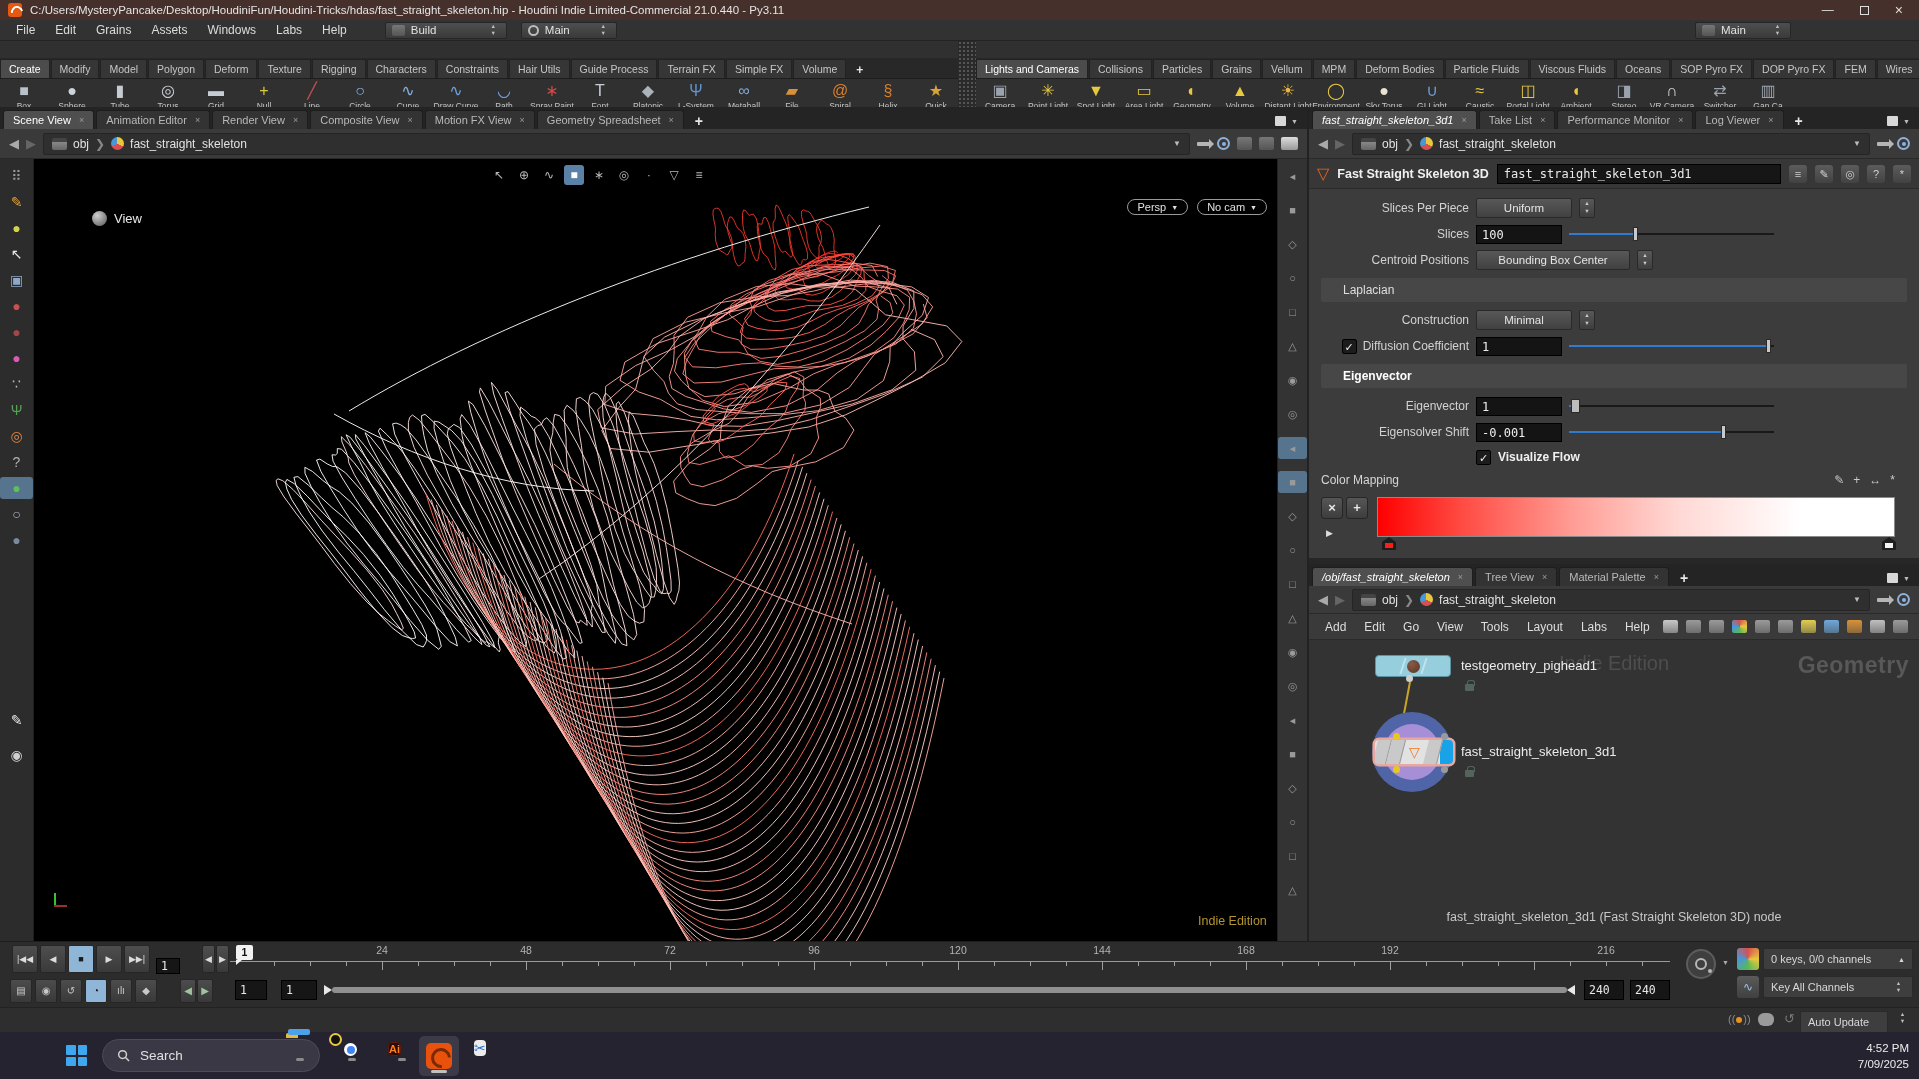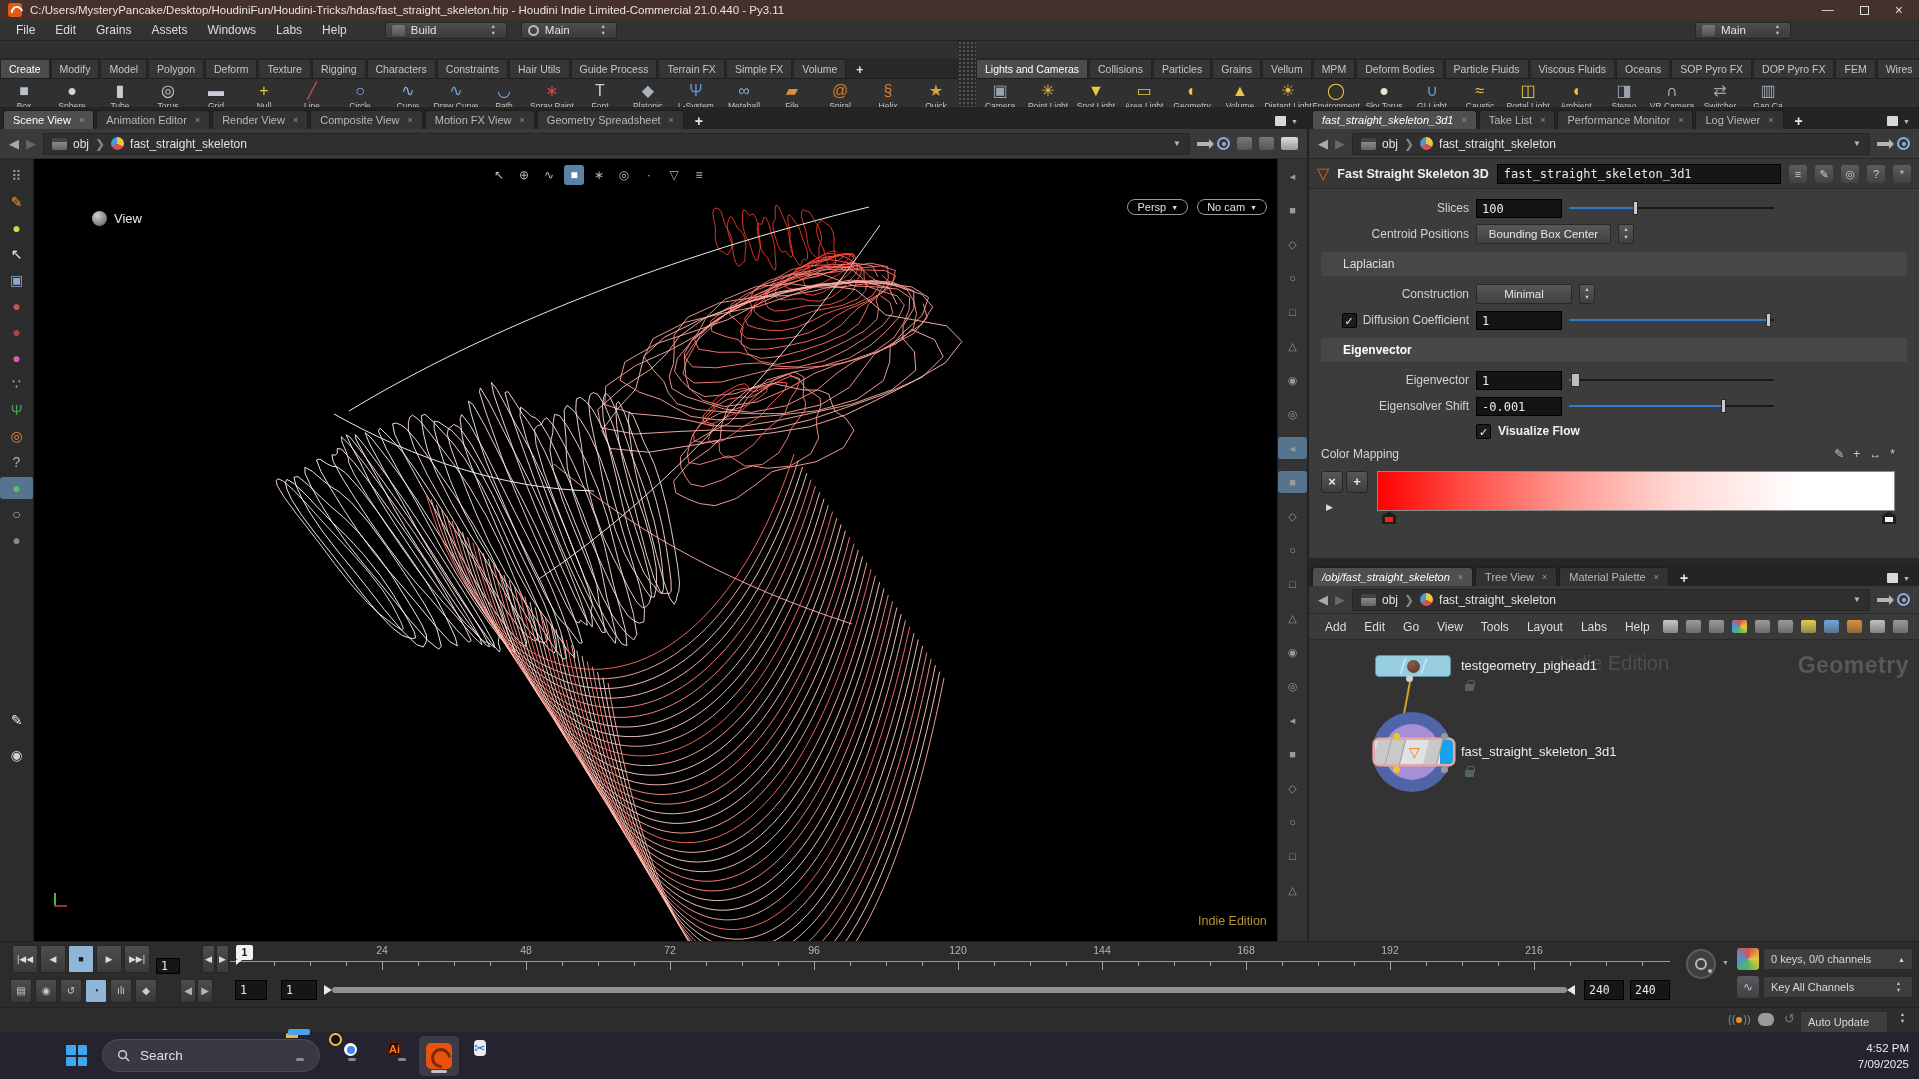--- a/index.html
+++ b/index.html
@@ -98,21 +98,21 @@
   .hicon{width:18px;height:18px;border-radius:3px;background:linear-gradient(#5c5c5c,#424242);
     color:#d0d0d0;font-size:11px;line-height:18px;text-align:center;flex:none}
   #param-body{height:369px;padding:6px 0 0 12px;overflow:hidden;position:relative;background:#3c3c3c}
   .prow{display:flex;align-items:center;height:26px;gap:7px}
   .plabel{width:148px;text-align:right;color:#d2d2d2;font-size:12px;flex:none;display:flex;
     justify-content:flex-end;gap:6px;align-items:center}
   .pfield{width:86px;height:19px;background:#141414;border:1px solid #000;color:#ededed;
     font-family:"DejaVu Sans Mono",monospace;font-size:12px;padding:0 5px;line-height:18px}
   .pdrop{height:20px;background:linear-gradient(#585858,#414141);border:1px solid #292929;border-radius:2px;
     color:#e4e4e4;font-size:11.5px;display:flex;align-items:center;justify-content:center;padding:0 8px}
-  .w96{width:96px}.w150{width:135px}
+  .w96{width:96px}.w150{width:154px}
   .dspin{width:16px;height:20px;background:linear-gradient(#585858,#3e3e3e);border:1px solid #292929;border-radius:2px;
     display:flex;flex-direction:column;align-items:center;justify-content:center;font-size:5.5px;color:#ccc;line-height:1.4}
   .pband{height:24px;background:#474747;margin:5px 12px 5px 0;display:flex;align-items:center;
     padding-left:22px;color:#dedede;border-radius:2px}
   .pband.bold span{font-weight:bold;color:#fff}
   .checkbox{width:15px;height:15px;background:#1c1c1c;border:1px solid #000;border-radius:2px;color:#f2f2f2;
     font-size:11px;line-height:14px;text-align:center;flex:none}
   .pslider{position:relative;width:205px;height:16px;flex:none}
   .pslider .track{position:absolute;left:0;right:0;top:7px;height:2px;background:#191919}
   .pslider .fill{position:absolute;top:7px;height:2px;background:#2e7bd0}
@@ -765,20 +765,30 @@
     <span class="node-name-field">fast_straight_skeleton_3d1</span>
     <span class="hicon">≡</span>
     <span class="hicon">✎</span>
     <span class="hicon">◎</span>
     <span class="hicon">?</span>
     <span class="hicon">*</span>
   </div>
 
   <div id="param-body">
     <div class="prow">
+      <div class="plabel">Slices Per Piece</div>
+      <div class="pdrop w96">
+          <span>Uniform</span>
+        </div>
+      <div class="dspin">
+          <span>▲</span>
+          <span>▼</span>
+        </div>
+    </div>
+    <div class="prow">
       <div class="plabel">Slices</div>
       <div class="pfield">100</div>
       <div class="pslider">
         <span class="track"></span>
           <span class="fill" style="left:0;width:31%"></span>
           <span class="handle" style="left:31%"></span>
       </div>
     </div>
     <div class="prow">
       <div class="plabel">Centroid Positions</div>
@@ -948,20 +958,21 @@
         <span class="tri">▽</span>
         <span class="seg"></span>
           <span class="blue"></span>
       </div>
       <span class="ndot" style="left:84px;top:93px;background:#e8c820"></span>
       <span class="ndot" style="left:132px;top:93px;background:#9a9a9a"></span>
       <span class="ndot" style="left:84px;top:126px;background:#e8c820"></span>
       <span class="ndot" style="left:132px;top:126px;background:#9a9a9a"></span>
       <span class="node-label" style="left:152px;top:104px">fast_straight_skeleton_3d1</span>
       <span class="node-lock" style="left:156px;top:130px"></span>
+      <div id="net-status">fast_straight_skeleton_3d1 (Fast Straight Skeleton 3D) node</div>
     </div>
   </div>
 </div>
 
 <div id="playbar">
   <span class="tbtn" style="left:12px;top:3px">|◀◀</span>
   <span class="tbtn" style="left:40px;top:3px">◀</span>
   <span class="tbtn on" style="left:68px;top:3px">■</span>
   <span class="tbtn" style="left:96px;top:3px">▶</span>
   <span class="tbtn" style="left:124px;top:3px">▶▶|</span>
@@ -1011,21 +1022,21 @@
       <span class="tick" style="left: 1376px; height: 5px;"></span>
       <span class="tick" style="left: 1412px; height: 5px;"></span>
       <span class="tick-label" style="left: 152px;">24</span>
       <span class="tick-label" style="left: 296px;">48</span>
       <span class="tick-label" style="left: 440px;">72</span>
       <span class="tick-label" style="left: 584px;">96</span>
       <span class="tick-label" style="left: 728px;">120</span>
       <span class="tick-label" style="left: 872px;">144</span>
       <span class="tick-label" style="left: 1016px;">168</span>
       <span class="tick-label" style="left: 1160px;">192</span>
-      <span class="tick-label" style="left: 1304px;">216</span>
+      <span class="tick-label" style="left: 1376px;">216</span>
     </div>
   <span id="key-circle"></span>
   <span style="position:absolute;left:1722px;top:17px;font-size:7px;color:#aaa">▼</span>
   <span class="pbmini rainbow" style="left:1737px;top:6px"></span>
   <span class="pb-drop" style="left:1763px;top:6px;width:150px">
     <span class="lbl">0 keys, 0/0 channels</span>
       <span style="font-size:7px">▲</span>
   </span>
   <span class="pbmini" style="left:1737px;top:34px">∿</span>
   <span class="pb-drop" style="left:1763px;top:34px;width:150px">

